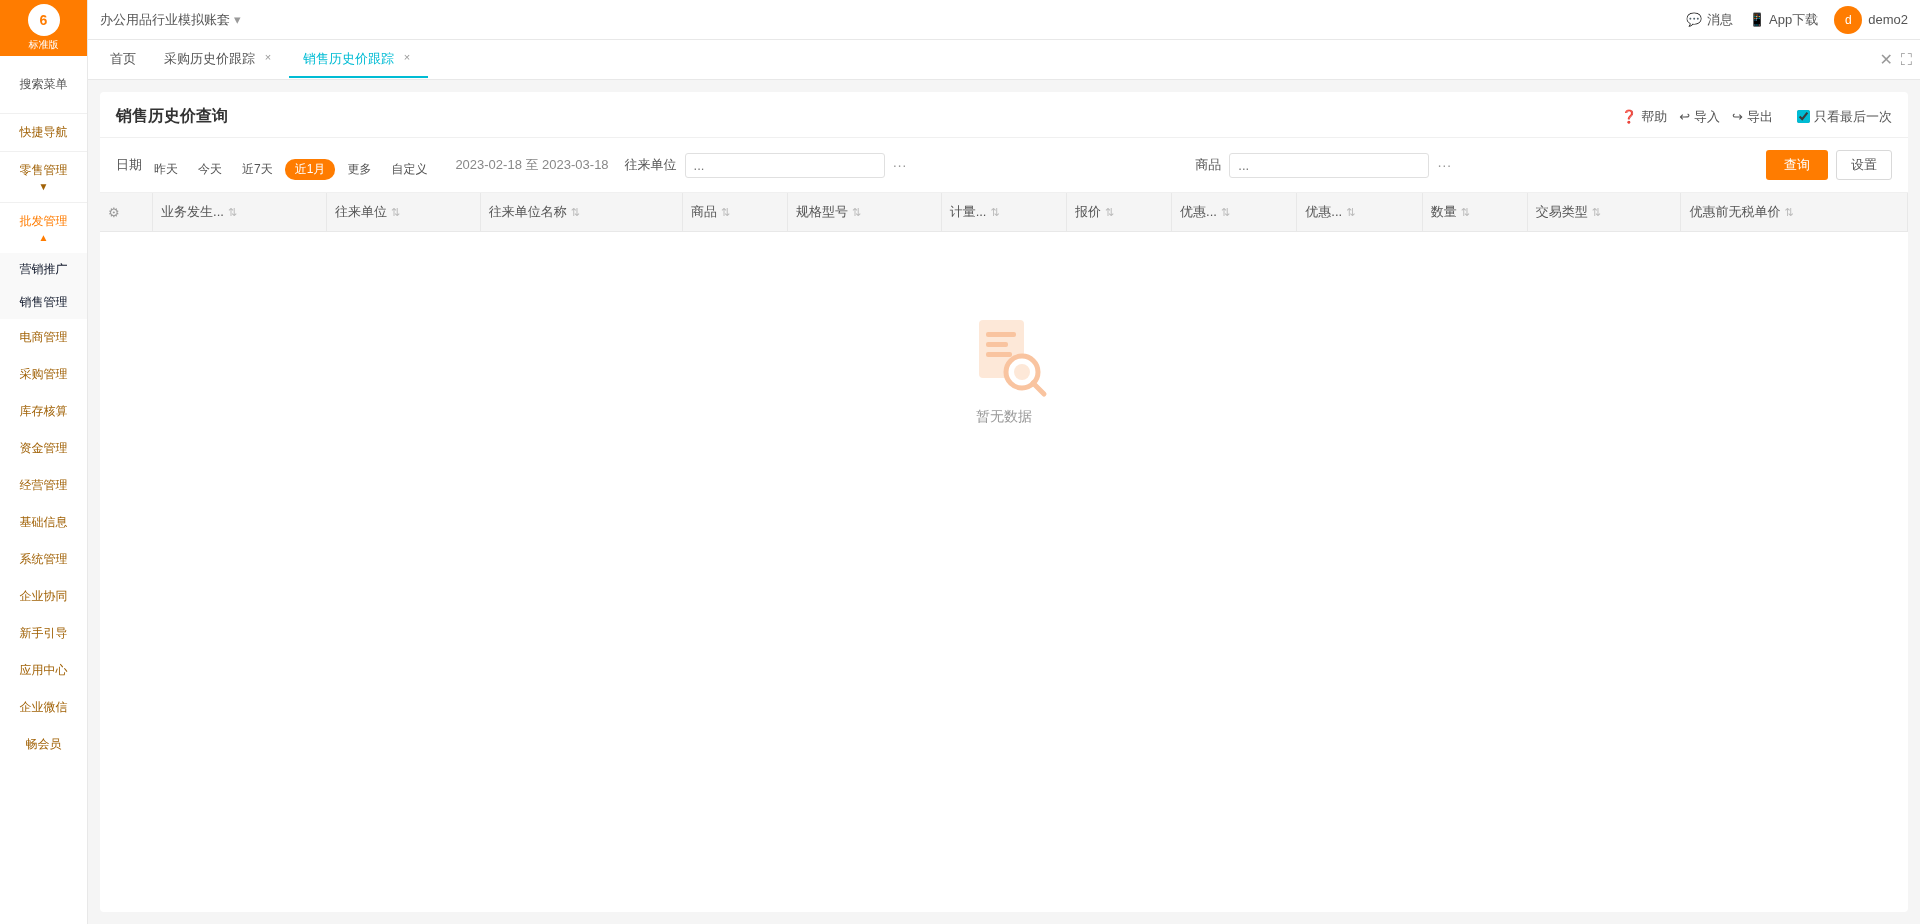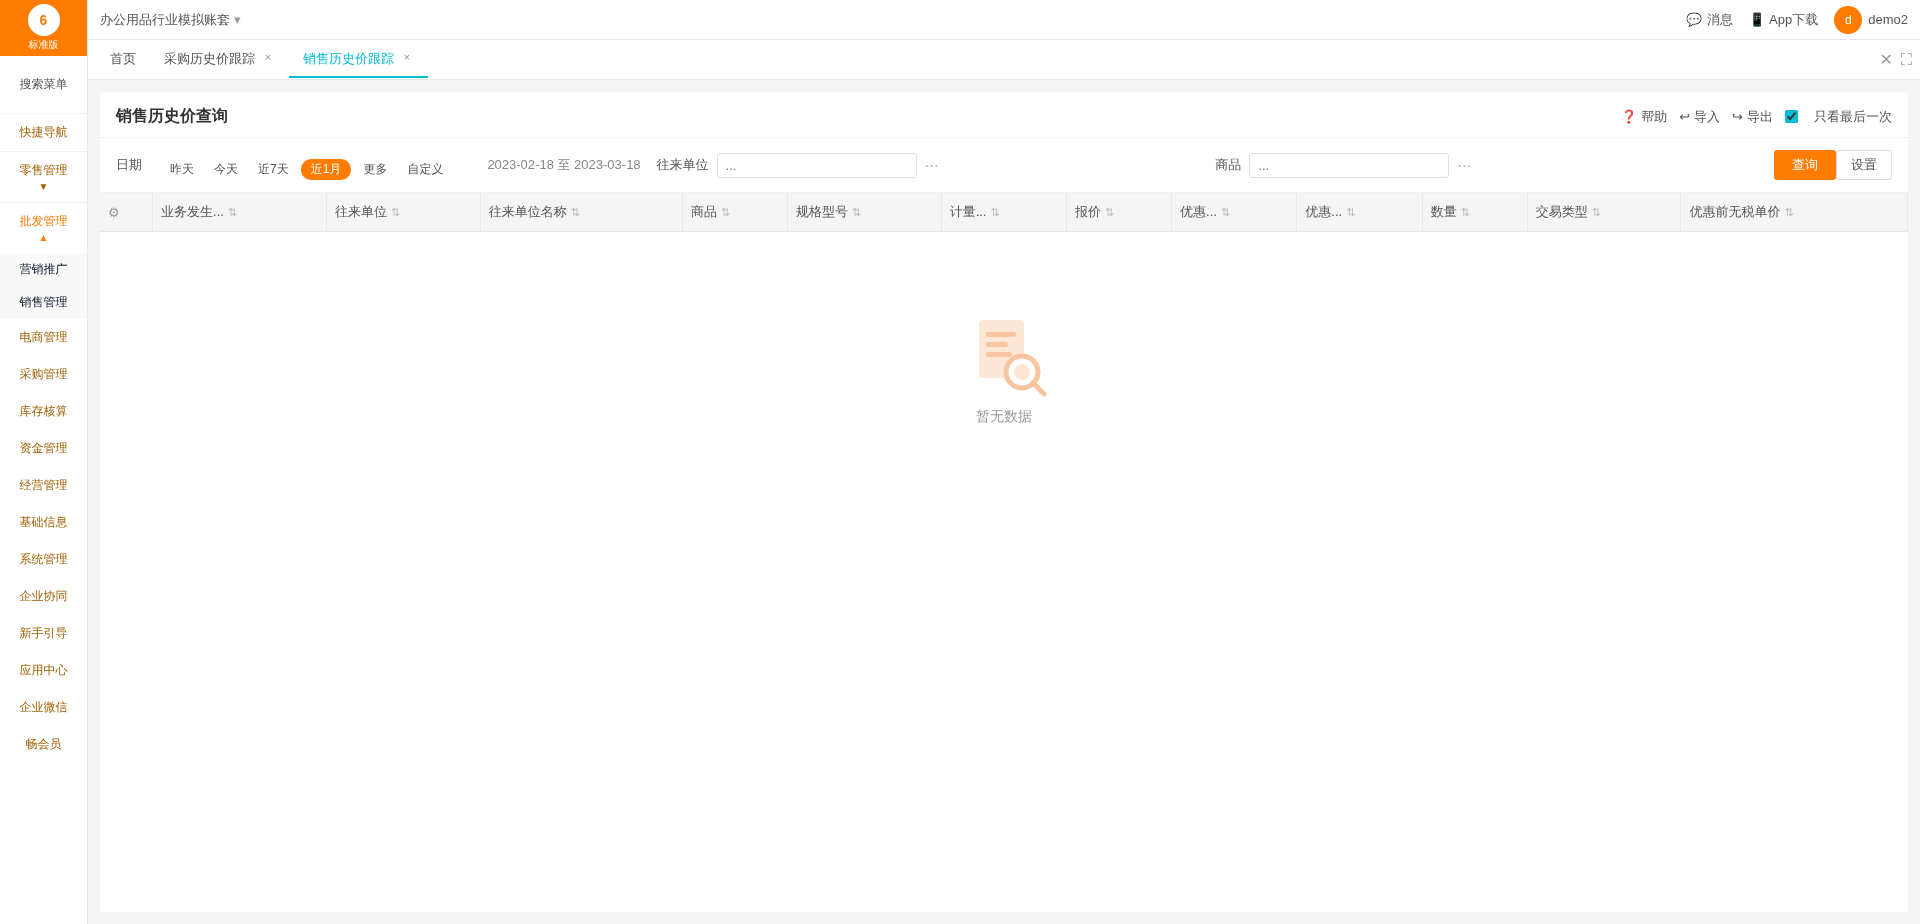--- a/index.html
+++ b/index.html
@@ -46,36 +46,36 @@
 
     
     .content { flex: 1; overflow: auto; background: #f5f5f5; padding: 12px; }
 
     
     .page-container { background: #fff; border-radius: 4px; min-height: 100%; }
     .page-header { padding: 14px 16px 10px; border-bottom: 1px solid #f0f0f0; display: flex; align-items: center; justify-content: space-between; }
     .page-title { font-size: 16px; font-weight: bold; color: #333; }
     .page-header-actions { display: flex; gap: 12px; align-items: center; font-size: 13px; color: #555; }
     .page-header-actions .action-btn { display: flex; align-items: center; gap: 4px; cursor: pointer; }
-    .checkbox-wrapper { display: flex; align-items: center; gap: 16px; }
+    .checkbox-wrapper { display: flex; align-items: center; gap: 4px; margin-left: 12px; }
     .checkbox-wrapper input[type=checkbox] { accent-color: #00bcd4; }
 
     
     .filter-bar { padding: 12px 16px; display: flex; align-items: center; gap: 16px; flex-wrap: wrap; border-bottom: 1px solid #f0f0f0; }
-    .filter-group { display: flex; align-items: center; gap: 20px; }
+    .filter-group { display: flex; align-items: center; gap: 4px; }
     .filter-label { color: #555; font-size: 13px; white-space: nowrap; }
     .date-buttons { display: flex; gap: 4px; align-items: center; margin-top: 8px; }
     .date-btn { padding: 2px 8px; font-size: 12px; cursor: pointer; color: #555; border: none; background: none; }
     .date-btn.active { background: #ff7c00; color: #fff; border-radius: 10px; padding: 2px 10px; }
     .date-range { font-size: 13px; color: #888; margin-left: 16px; }
     .filter-input-group { display: flex; align-items: center; gap: 8px; flex: 1; }
     .filter-input-label { color: #555; font-size: 13px; white-space: nowrap; }
     .filter-input { border: 1px solid #e0e0e0; border-radius: 3px; padding: 4px 8px; font-size: 13px; color: #333; outline: none; width: 200px; }
     .filter-dots { color: #999; cursor: pointer; font-size: 14px; }
-    .filter-actions { display: flex; margin-left: auto; }
+    .filter-actions { display: flex; gap: 8px; margin-left: auto; }
     .btn-primary { background: #ff7c00; color: #fff; border: none; border-radius: 3px; padding: 6px 18px; cursor: pointer; font-size: 13px; }
     .btn-default { background: #fff; color: #555; border: 1px solid #d9d9d9; border-radius: 3px; padding: 5px 14px; cursor: pointer; font-size: 13px; }
 
     
     .table-wrapper { overflow-x: auto; }
     table { width: 100%; border-collapse: collapse; font-size: 13px; }
     thead tr { background: #f5f5f5; border-bottom: 1px solid #e8e8e8; }
     thead th { padding: 10px 8px; color: #555; font-weight: normal; text-align: left; white-space: nowrap; border-right: 1px solid #e8e8e8; }
     thead th .th-content { display: flex; align-items: center; gap: 4px; cursor: pointer; }
     thead th .sort-icon { color: #bbb; font-size: 11px; display: flex; flex-direction: column; }

